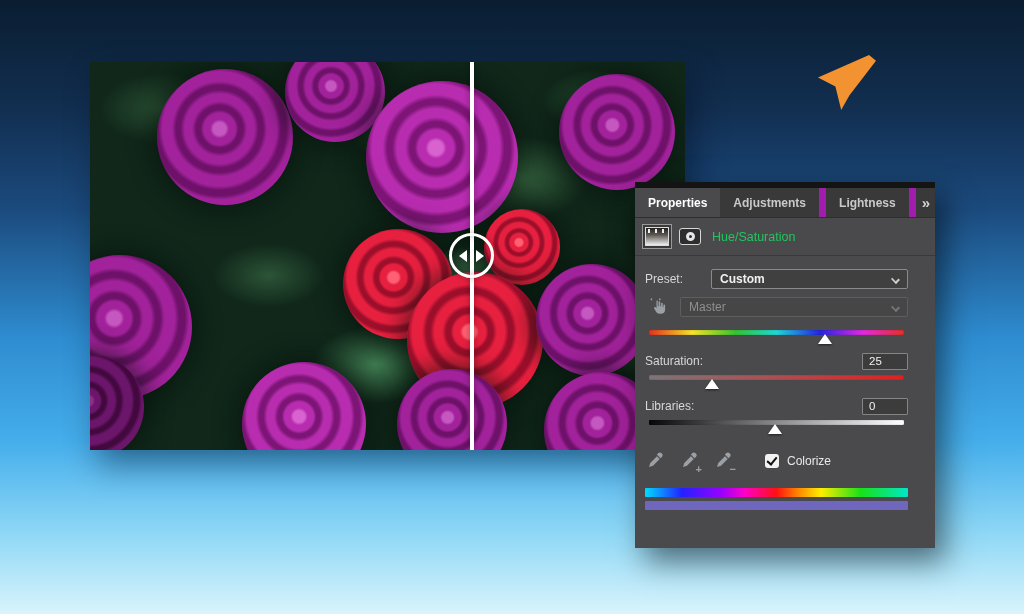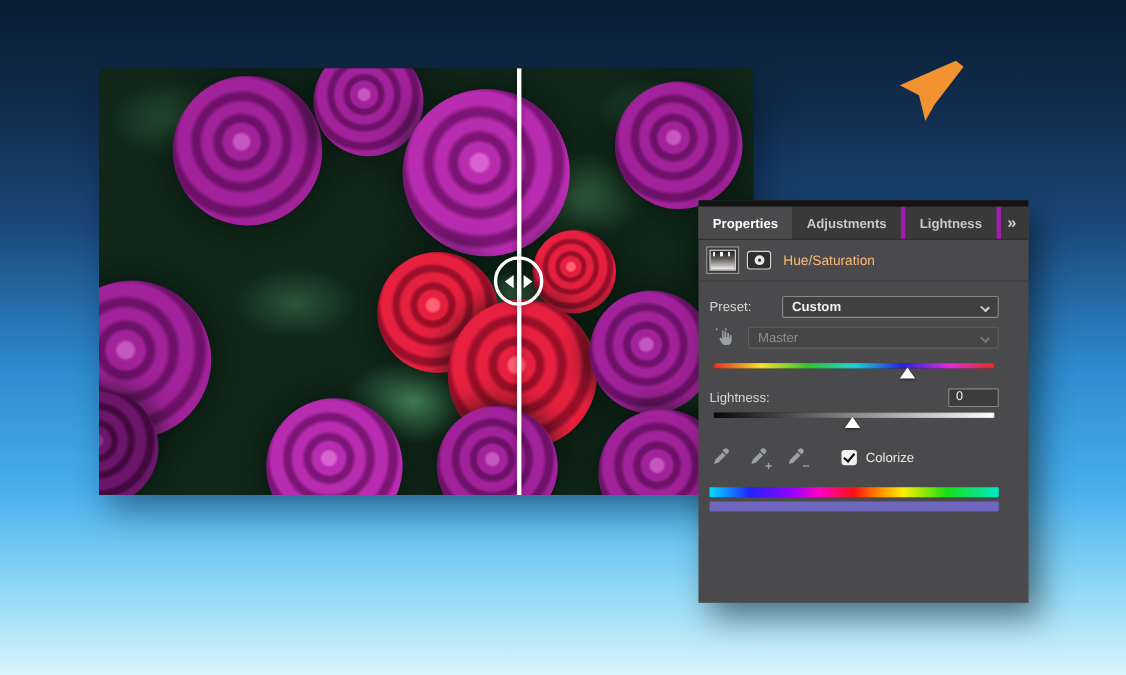--- a/index.html
+++ b/index.html
@@ -49,41 +49,41 @@
   .arr-left  { left:7px;  border-top:6px solid transparent; border-bottom:6px solid transparent; border-right:8px solid #fff; }
   .arr-right { right:7px; border-top:6px solid transparent; border-bottom:6px solid transparent; border-left:8px solid #fff; }
 
   
   .panel { position:absolute; left:635px; top:182px; width:300px; height:366px; z-index:5;
     background:#4a4a4c; box-shadow:10px 14px 28px rgba(0,0,0,.5); color:#dddddd; }
   .panel-topstrip { height:6px; background:#141414; }
   .tabbar { display:flex; align-items:stretch; height:30px; background:#393939;
     border-bottom:1px solid #2e2e2e; }
   .tab { display:flex; align-items:center; padding:0 13px; font-size:12px; font-weight:bold;
-    color:#c9c9c9; border-right:4px solid #a21caf; cursor:default; }
+    color:#c9c9c9; border-right:7px solid #a21caf; cursor:default; }
   .tab.active { background:#4a4a4c; color:#ffffff; border-right:none; }
   .tabbar-spacer { flex:1; }
   .overflow-btn { display:flex; align-items:center; color:#d2d2d2; font-size:15px;
     font-weight:bold; padding:0 6px; }
   .tab-sep { width:1px; background:#8a8a8a; margin:8px 2px; }
   .menu-btn { width:18px; margin:9px 8px 9px 4px;
     background:repeating-linear-gradient(180deg,#d2d2d2 0 2px,transparent 2px 4px); }
 
   .panel-header { display:flex; align-items:center; height:38px; padding:0 10px;
     border-bottom:1px solid #3a3a3a; }
   .adj-icon { width:24px; height:19px; border:1px solid #dcdcdc; margin-right:10px;
     background:linear-gradient(180deg,#23211f 0%, #5a5650 40%, #efefef 100%);
     box-shadow:0 0 0 2px #3a3a3a, 0 0 0 3px #9a9a9a; position:relative; }
   .adj-icon::after { content:""; position:absolute; left:2px; top:1px; right:2px; height:4px;
     background:repeating-linear-gradient(90deg,#f0f0f0 0 2px,transparent 2px 7px); }
   .mask-icon { width:22px; height:17px; border:1px solid #d6d6d6; border-radius:3px;
     margin-right:11px; background:#2e2e2e; display:flex; align-items:center; justify-content:center; }
   .mask-icon .dot { width:9px; height:9px; border-radius:50%; border:3px solid #e6e6e6;
     background:#2e2e2e; }
-  .panel-title { font-size:12.5px; color:#fdba74; }
+  .panel-title { font-size:12.5px; color:#22c55e; }
 
   .panel-body { padding:8px 0 0 0; position:relative; }
   .row { display:flex; align-items:center; padding:0 27px 0 10px; }
   .preset-row { margin:4px 0 6px 0; height:22px;gap:18px; }
   .preset-label { font-size:12px; color:#d6d6d6; width:38px; }
   .dropdown { flex:1; height:20px; margin-left:10px; background:#404040;
     border:1px solid #8a8a8a; border-radius:2px; display:flex; align-items:center;
     padding:0 8px; font-size:12px; color:#f0f0f0; font-weight:bold; position:relative; }
   .dropdown .chev { position:absolute; right:8px; top:6px; width:7px; height:7px;
     border-right:2px solid #cfcfcf; border-bottom:2px solid #cfcfcf; transform:rotate(45deg) scaleY(.8); }
@@ -199,24 +199,34 @@
       </div>
     </div>
 
     <div class="slider-block">
       <div class="track-wrap">
         <div class="track hue"></div>
         <div class="hs-thumb" style="left: calc(69.2% - 7px);"></div>
       </div>
     </div>
 
-
     <div class="slider-block">
       <div class="slider-head">
-        <div class="slider-label">Lightness:</div>
+        <div class="slider-label">Saturation:</div>
+        <div class="value-box">25</div>
+      </div>
+      <div class="track-wrap">
+        <div class="track saturation"></div>
+        <div class="hs-thumb" style="left: calc(24.8% - 7px);"></div>
+      </div>
+    </div>
+
+    <div class="slider-block">
+      <div class="slider-head">
+        <div class="slider-label">Libraries:</div>
         <div class="value-box">0</div>
       </div>
       <div class="track-wrap">
         <div class="track lightness"></div>
         <div class="hs-thumb" style="left: calc(49.6% - 7px);"></div>
       </div>
     </div>
 
     <div class="droppers-row">
       <div class="dropper">

